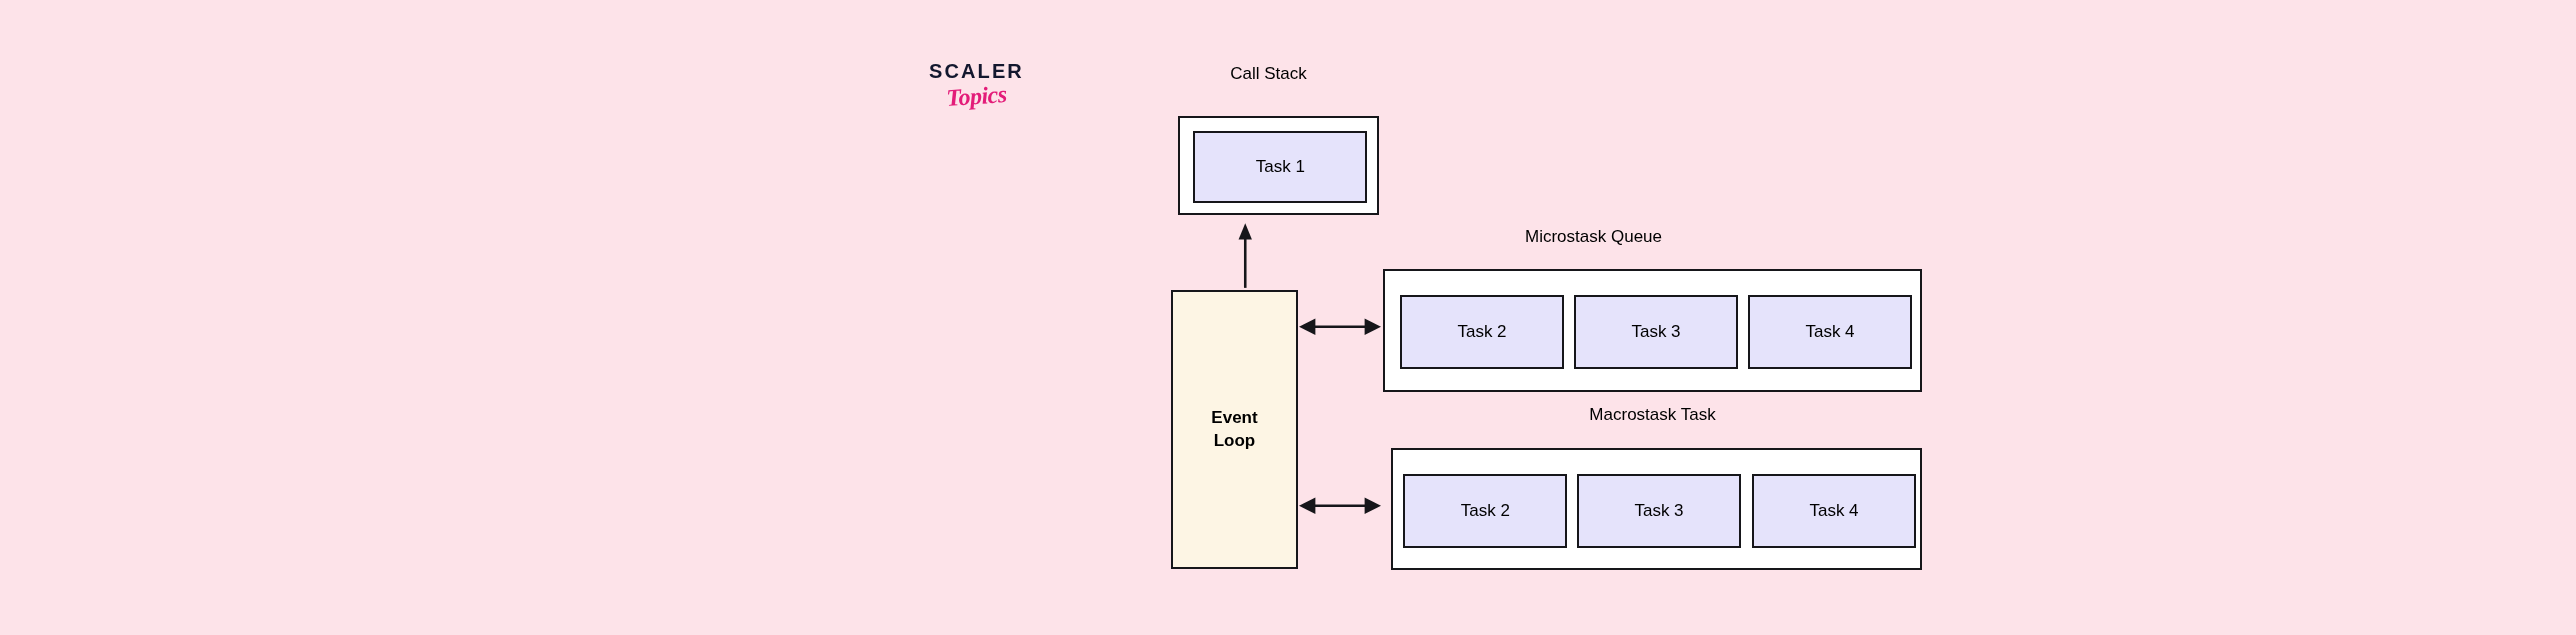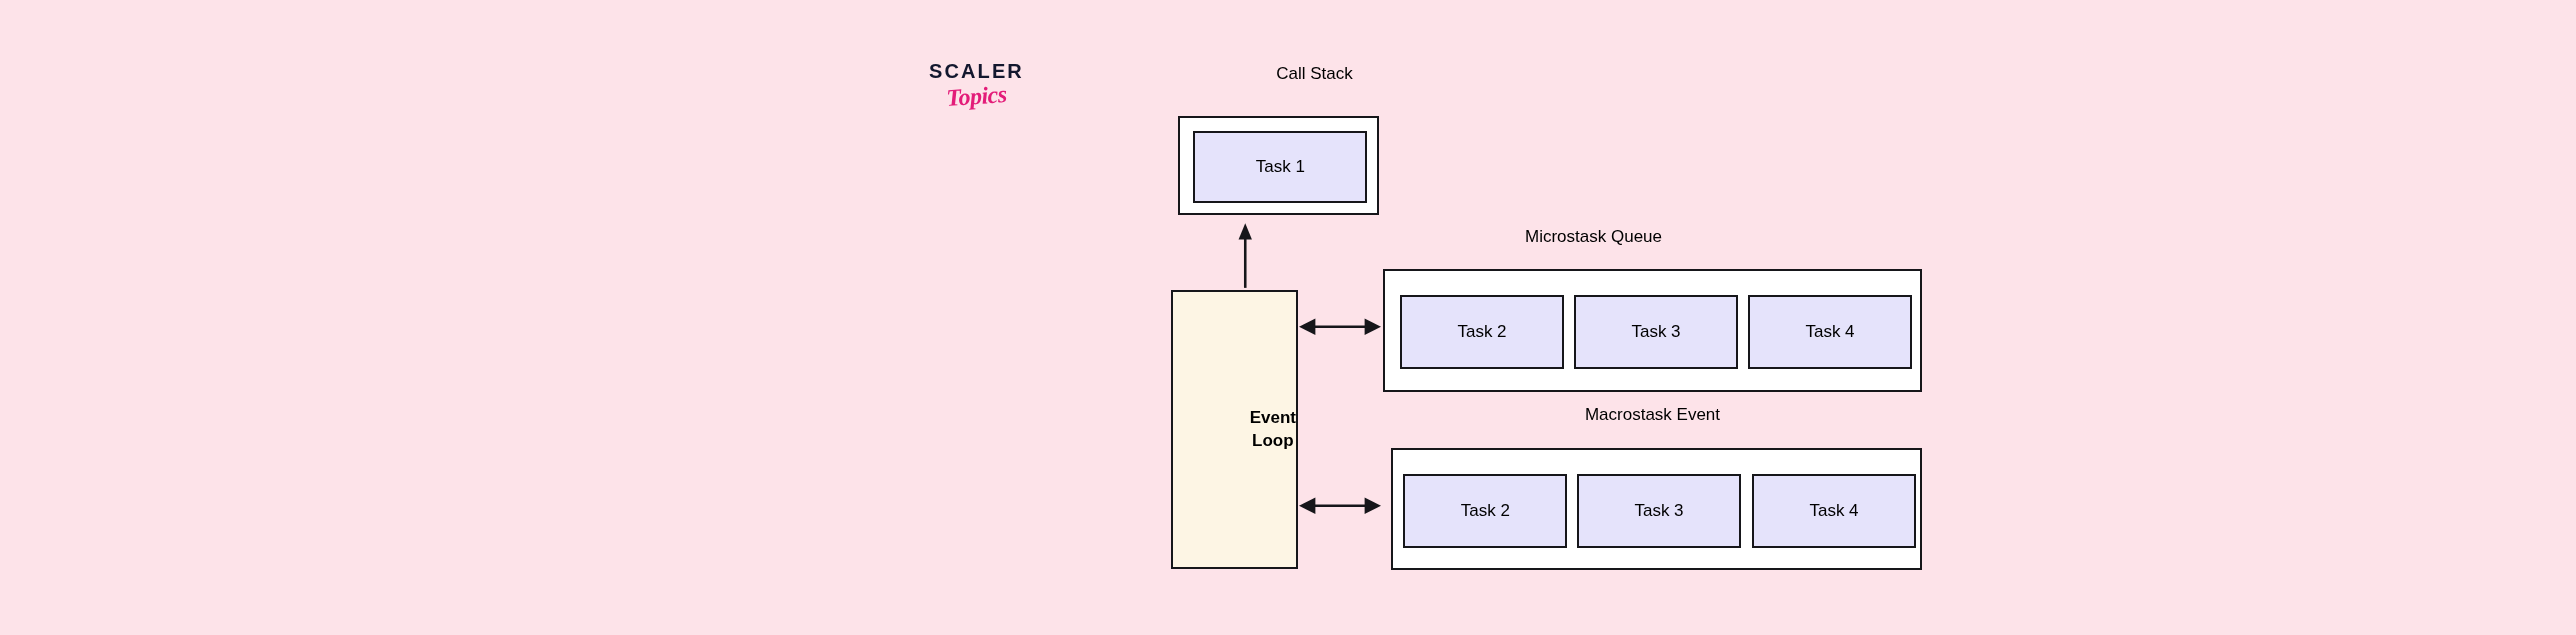--- a/index.html
+++ b/index.html
@@ -112,34 +112,34 @@
 </head>
 <body>
 
 <div id="canvas">
 
   <div class="logo">
     <div class="logo-scaler">SCALER</div>
     <div class="logo-topics">Topics</div>
   </div>
 
-  <div class="section-label" style="left:1214px; top:64px; width:201px;">Call Stack</div>
+  <div class="section-label" style="left:1168px; top:64px; width:201px;">Call Stack</div>
 
   <div class="outer-box" style="left:1178px; top:116px; width:201px; height:99px;">
     <div class="task-chip" style="left:13.4px; top:13.4px; width:174px; height:72px;">
       <span>Task 1</span>
     </div>
   </div>
 
   <svg class="arrow-svg" style="left:1236px; top:223px; width:18.5px; height:65px;" viewBox="0 0 36 126">
     <line x1="18" y1="126" x2="18" y2="24" stroke="#16161a" stroke-width="5"></line>
     <polygon points="18,0 5,32 31,32" fill="#16161a"></polygon>
   </svg>
 
-  <div class="event-loop-box" style="left:1171px; top:290px; width:127px; height:279px;justify-content:flex-end;">
+  <div class="event-loop-box" style="left:1171px; top:290px; width:127px; height:279px;">
     <div class="event-loop-label">
       <span>Event</span><br>
       <span>Loop</span>
     </div>
   </div>
 
   <svg class="arrow-svg" style="left:1299px; top:316px; width:82px; height:21.6px;" viewBox="0 0 160 42">
     <line x1="26" y1="21" x2="134" y2="21" stroke="#16161a" stroke-width="5"></line>
     <polygon points="0,21 32,5 32,37" fill="#16161a"></polygon>
     <polygon points="160,21 128,5 128,37" fill="#16161a"></polygon>
@@ -158,21 +158,21 @@
       <span>Task 4</span>
     </div>
   </div>
 
   <svg class="arrow-svg" style="left:1299px; top:495px; width:82px; height:21.6px;" viewBox="0 0 160 42">
     <line x1="26" y1="21" x2="134" y2="21" stroke="#16161a" stroke-width="5"></line>
     <polygon points="0,21 32,5 32,37" fill="#16161a"></polygon>
     <polygon points="160,21 128,5 128,37" fill="#16161a"></polygon>
   </svg>
 
-  <div class="section-label" style="left:1383px; top:405px; width:539px;">Macrostask Event</div>
+  <div class="section-label" style="left:1383px; top:405px; width:539px;">Macrostask Task</div>
 
   <div class="outer-box" style="left:1391px; top:448px; width:531px; height:122px;">
     <div class="task-chip" style="left:10.3px; top:24px; width:164px; height:74px;">
       <span>Task 2</span>
     </div>
     <div class="task-chip" style="left:184px; top:24px; width:164px; height:74px;">
       <span>Task 3</span>
     </div>
     <div class="task-chip" style="left:359px; top:24px; width:164px; height:74px;">
       <span>Task 4</span>

